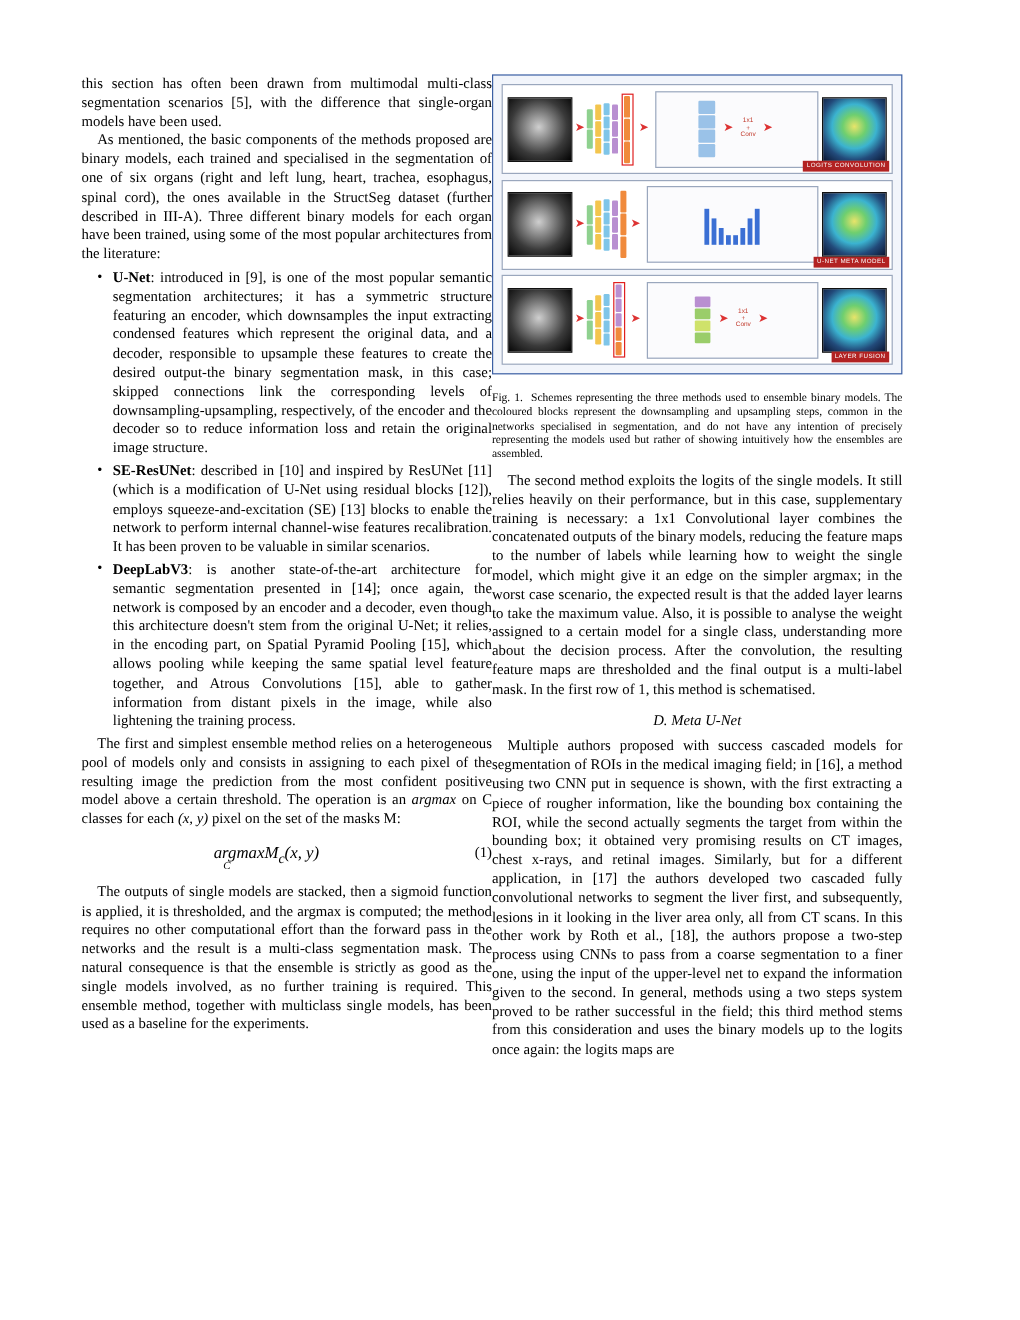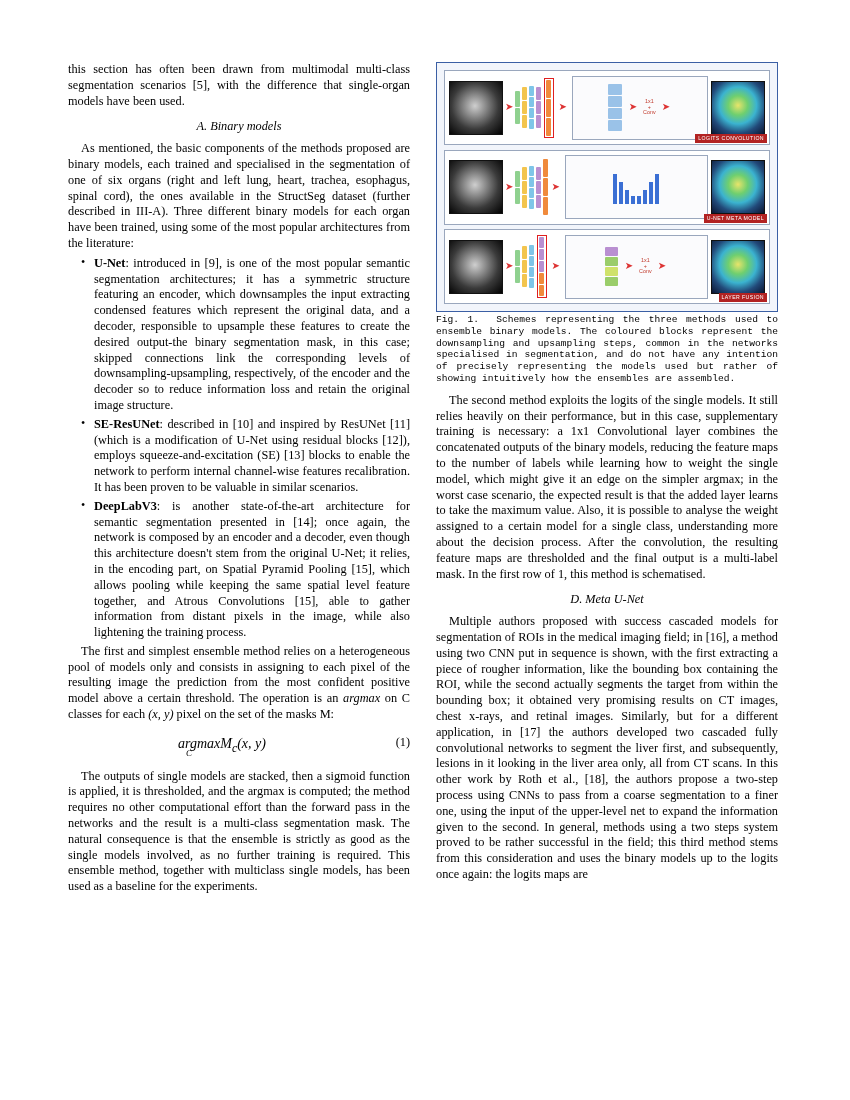--- a/index.html
+++ b/index.html
@@ -18,21 +18,20 @@
   .page {
     position: absolute;
     left: 0; top: 0;
     width: 850px;
     height: 1100px;
     box-sizing: border-box;
     padding: 62px 68px 40px 68px;
   }
   .columns {
     display: flex;
-    gap: 26px;
     height: 100%;
   }
   .col {
     width: 342px;
     font-size: 12.3px;
     line-height: 1.285;
     text-align: justify;
   }
   p {
     margin: 0 0 0 0;
@@ -191,22 +190,21 @@
     font-family: "Liberation Sans", sans-serif;
     font-size: 5.4px;
     color: #c0392b;
     line-height: 1.1;
     text-align: center;
   }
   .fig-caption {
     font-size: 9.6px;
     line-height: 1.23;
     text-align: justify;
-    margin-top: 2px;
-    font-family: Liberation Mono, monospace;
+    margin-top: 14px;
   }
   .fig-caption .lbl { }
   .meta-curve {
     display: flex;
     align-items: flex-end;
     gap: 2px;
     height: 34px;
   }
   .meta-curve i {
     display: block;
@@ -217,21 +215,20 @@
 </head>
 <body>
 
 <div class="page">
   <div class="columns">
 
     <div class="col">
 
       <p class="noindent">this section has often been drawn from multimodal multi-class segmentation scenarios [5], with the difference that single-organ models have been used.</p>
 
-      <div class="sec-head">A. Binary models</div>
 
       <p>As mentioned, the basic components of the methods proposed are binary models, each trained and specialised in the segmentation of one of six organs (right and left lung, heart, trachea, esophagus, spinal cord), the ones available in the StructSeg dataset (further described in III-A). Three different binary models for each organ have been trained, using some of the most popular architectures from the literature:</p>
 
       <ul class="bullets">
         <li><span class="bold">U-Net</span><span>: introduced in [9], is one of the most popular semantic segmentation architectures; it has a symmetric structure featuring an encoder, which downsamples the input extracting condensed features which represent the original data, and a decoder, responsible to upsample these features to create the desired output-the binary segmentation mask, in this case; skipped connections link the corresponding levels of downsampling-upsampling, respectively, of the encoder and the decoder so to reduce information loss and retain the original image structure.</span></li>
         <li><span class="bold">SE-ResUNet</span><span>: described in [10] and inspired by ResUNet [11] (which is a modification of U-Net using residual blocks [12]), employs squeeze-and-excitation (SE) [13] blocks to enable the network to perform internal channel-wise features recalibration. It has been proven to be valuable in similar scenarios.</span></li>
         <li><span class="bold">DeepLabV3</span><span>: is another state-of-the-art architecture for semantic segmentation presented in [14]; once again, the network is composed by an encoder and a decoder, even though this architecture doesn't stem from the original U-Net; it relies, in the encoding part, on Spatial Pyramid Pooling [15], which allows pooling while keeping the same spatial level feature together, and Atrous Convolutions [15], able to gather information from distant pixels in the image, while also lightening the training process.</span></li>
       </ul>
 
 

